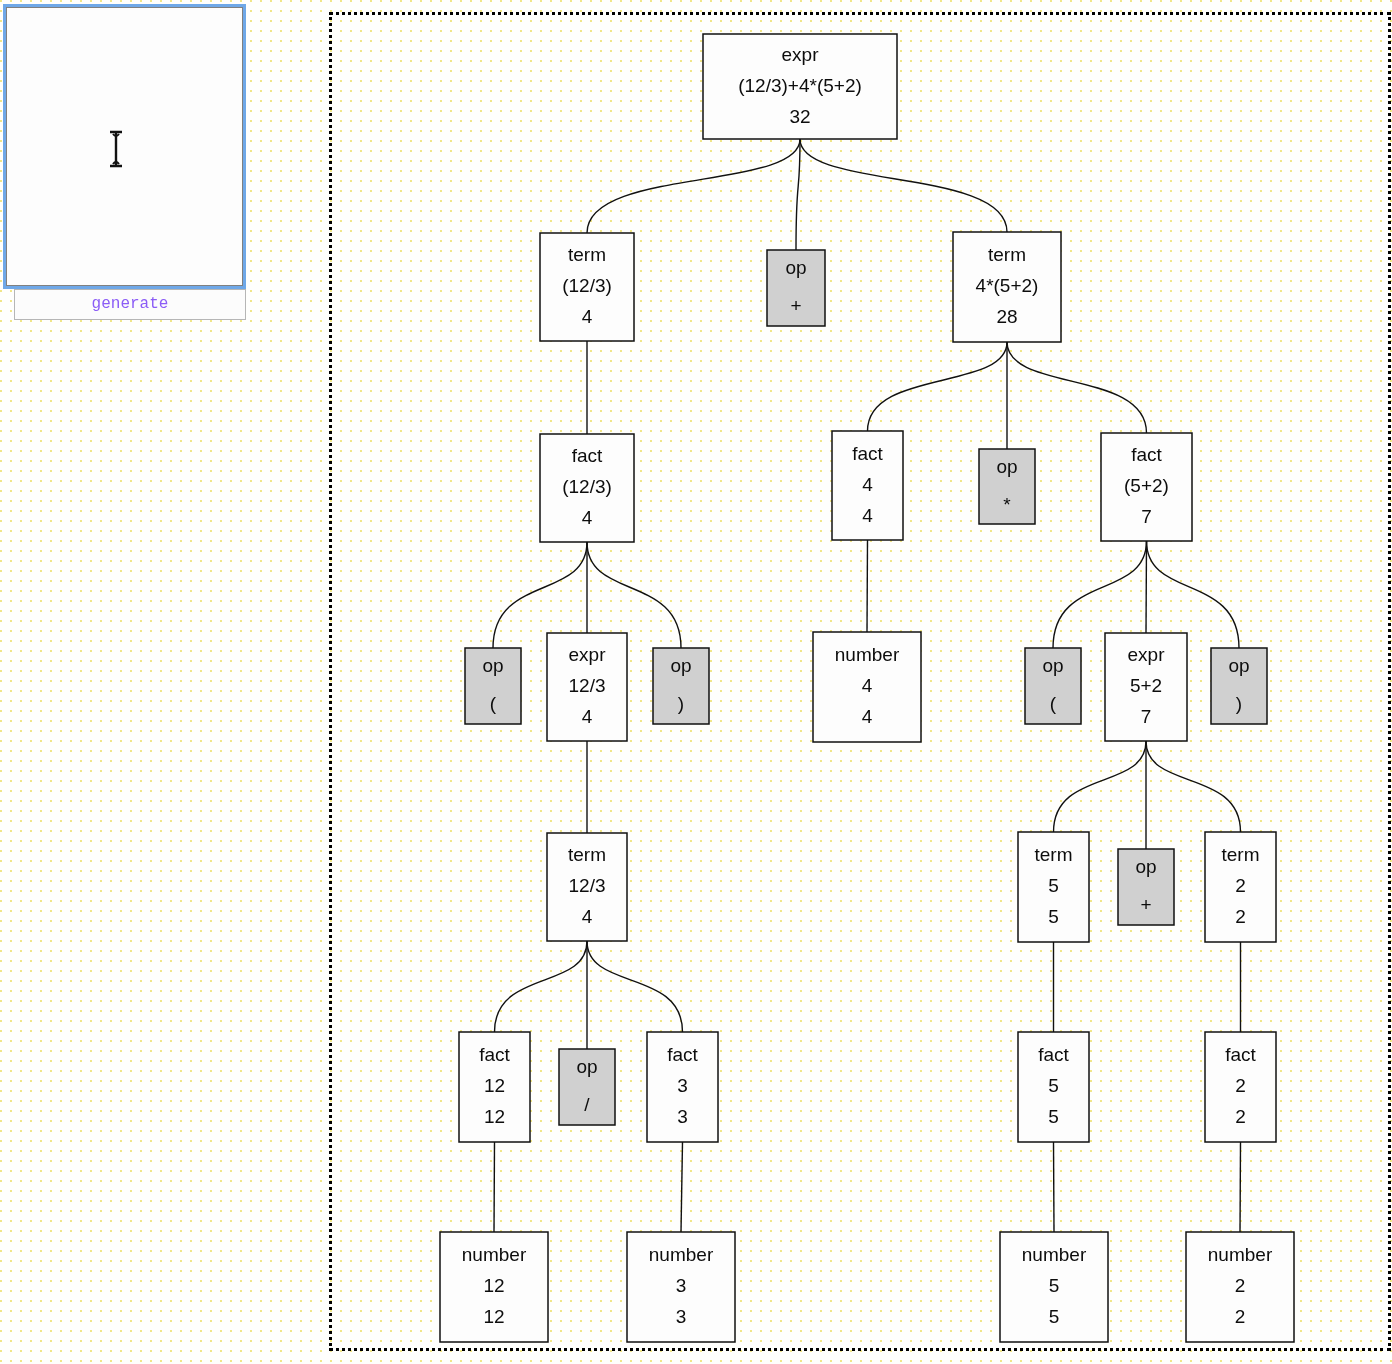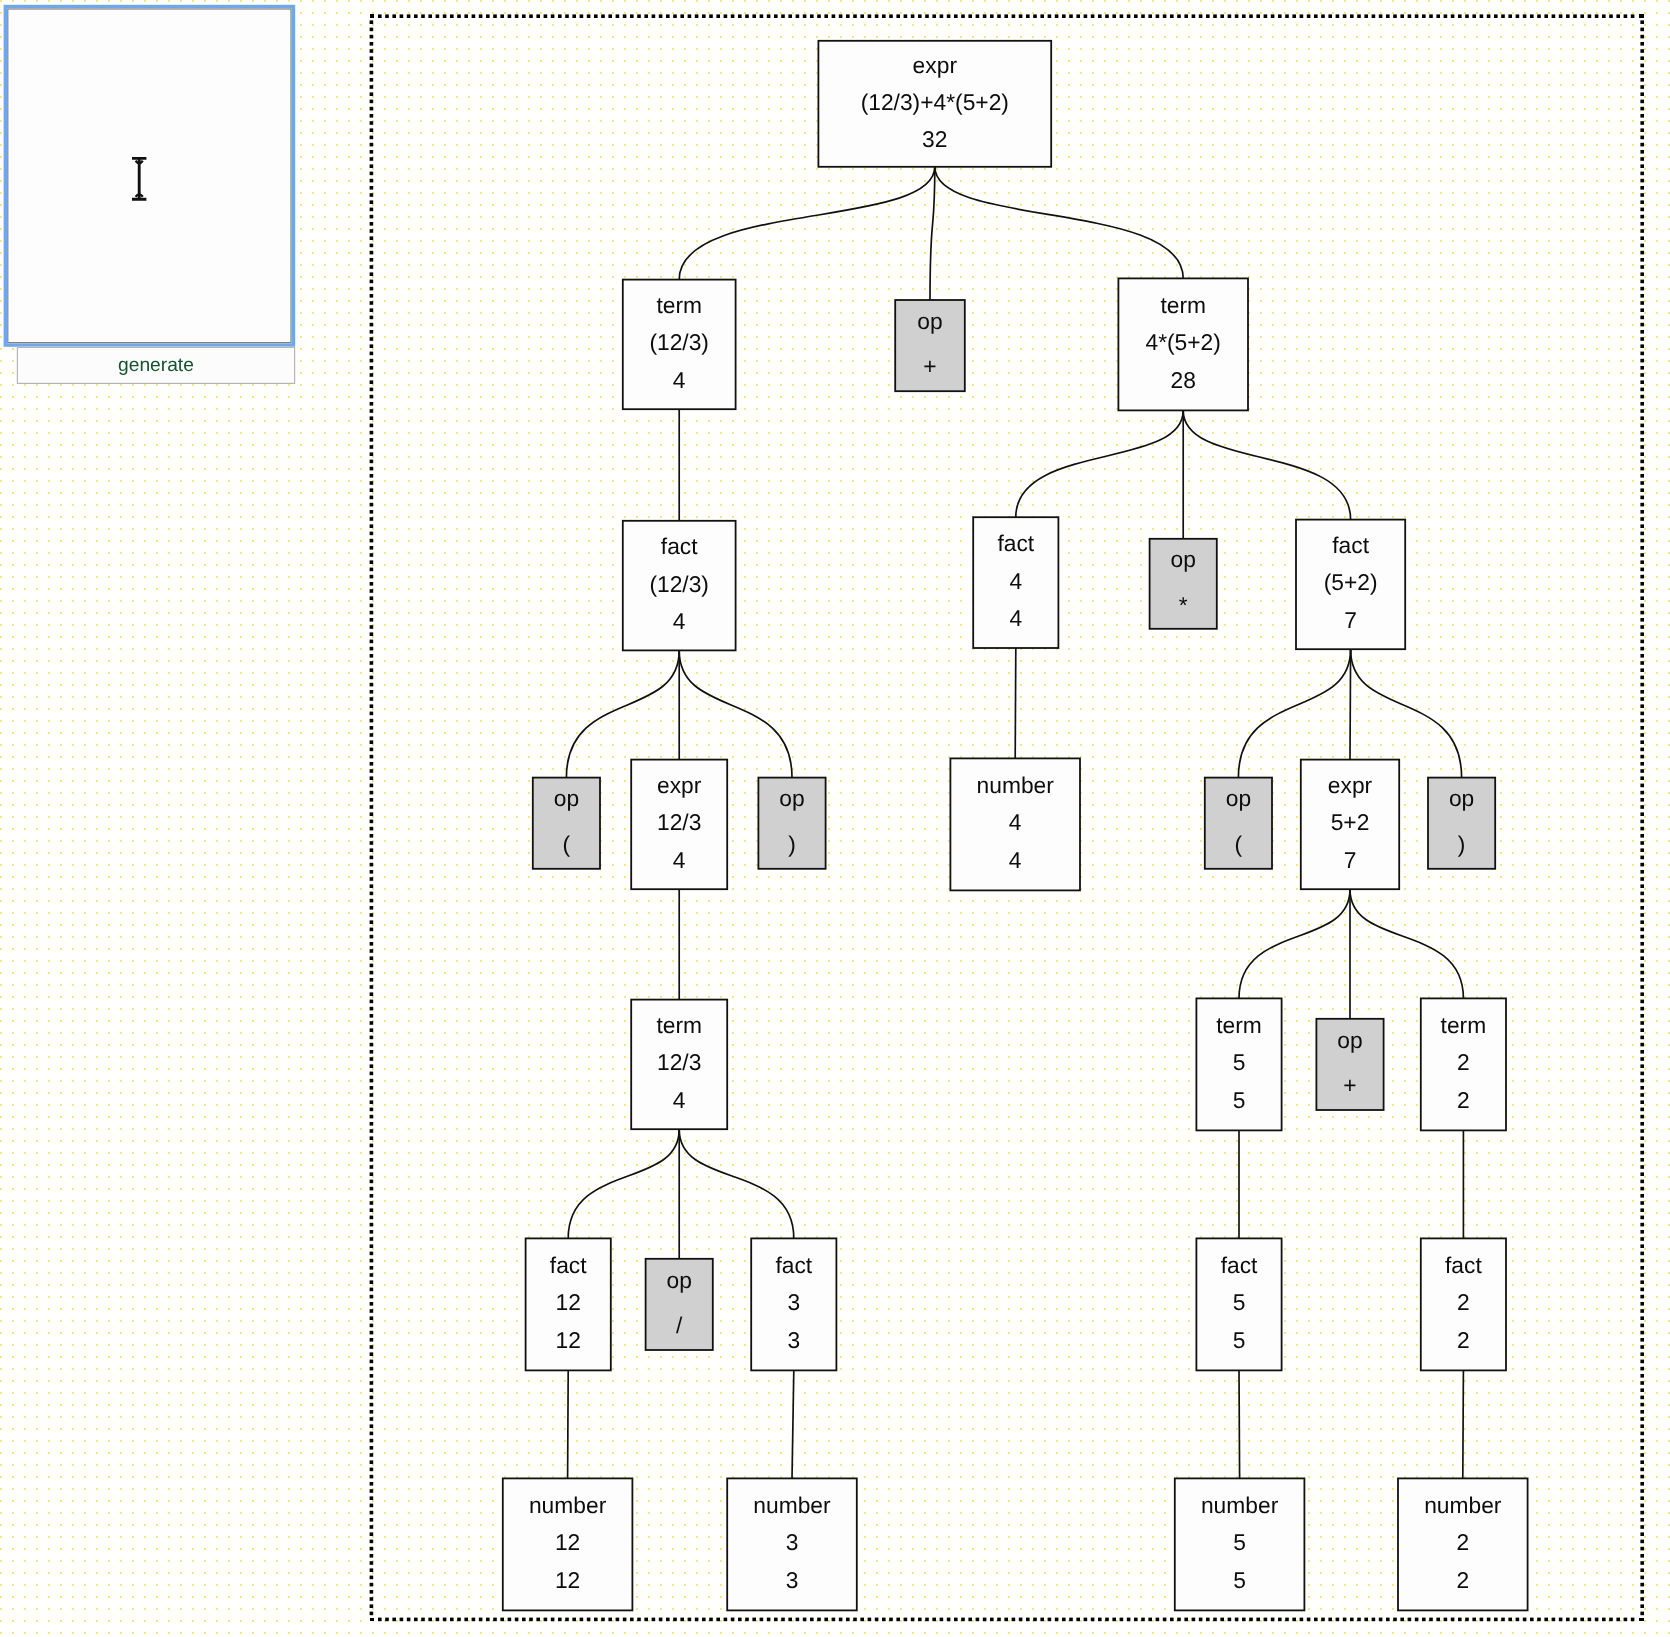--- a/index.html
+++ b/index.html
@@ -56,31 +56,31 @@
   #generate-button {
     position: absolute;
     left: 14px;
     top: 289px;
     width: 232px;
     height: 31px;
     background: #fcfcfc;
     border: 1px solid #b6b6b6;
     box-sizing: border-box;
     font-size: 16px;
-    color: #14532d;
+    color: #8b5cf6;
     text-align: center;
     line-height: 29px;
     cursor: pointer;
-    font-family: Liberation Sans, sans-serif;
+    font-family: Liberation Mono, monospace;
   }
 
   
   #tree-panel {
     position: absolute;
-    left: 308px;
+    left: 329px;
     top: 12px;
     width: 1062px;
     height: 1339px;
     border: 3px dotted #000000;
     box-sizing: border-box;
   }
   #tree-svg {
     position: absolute;
     left: -313px;
     top: -12px;

